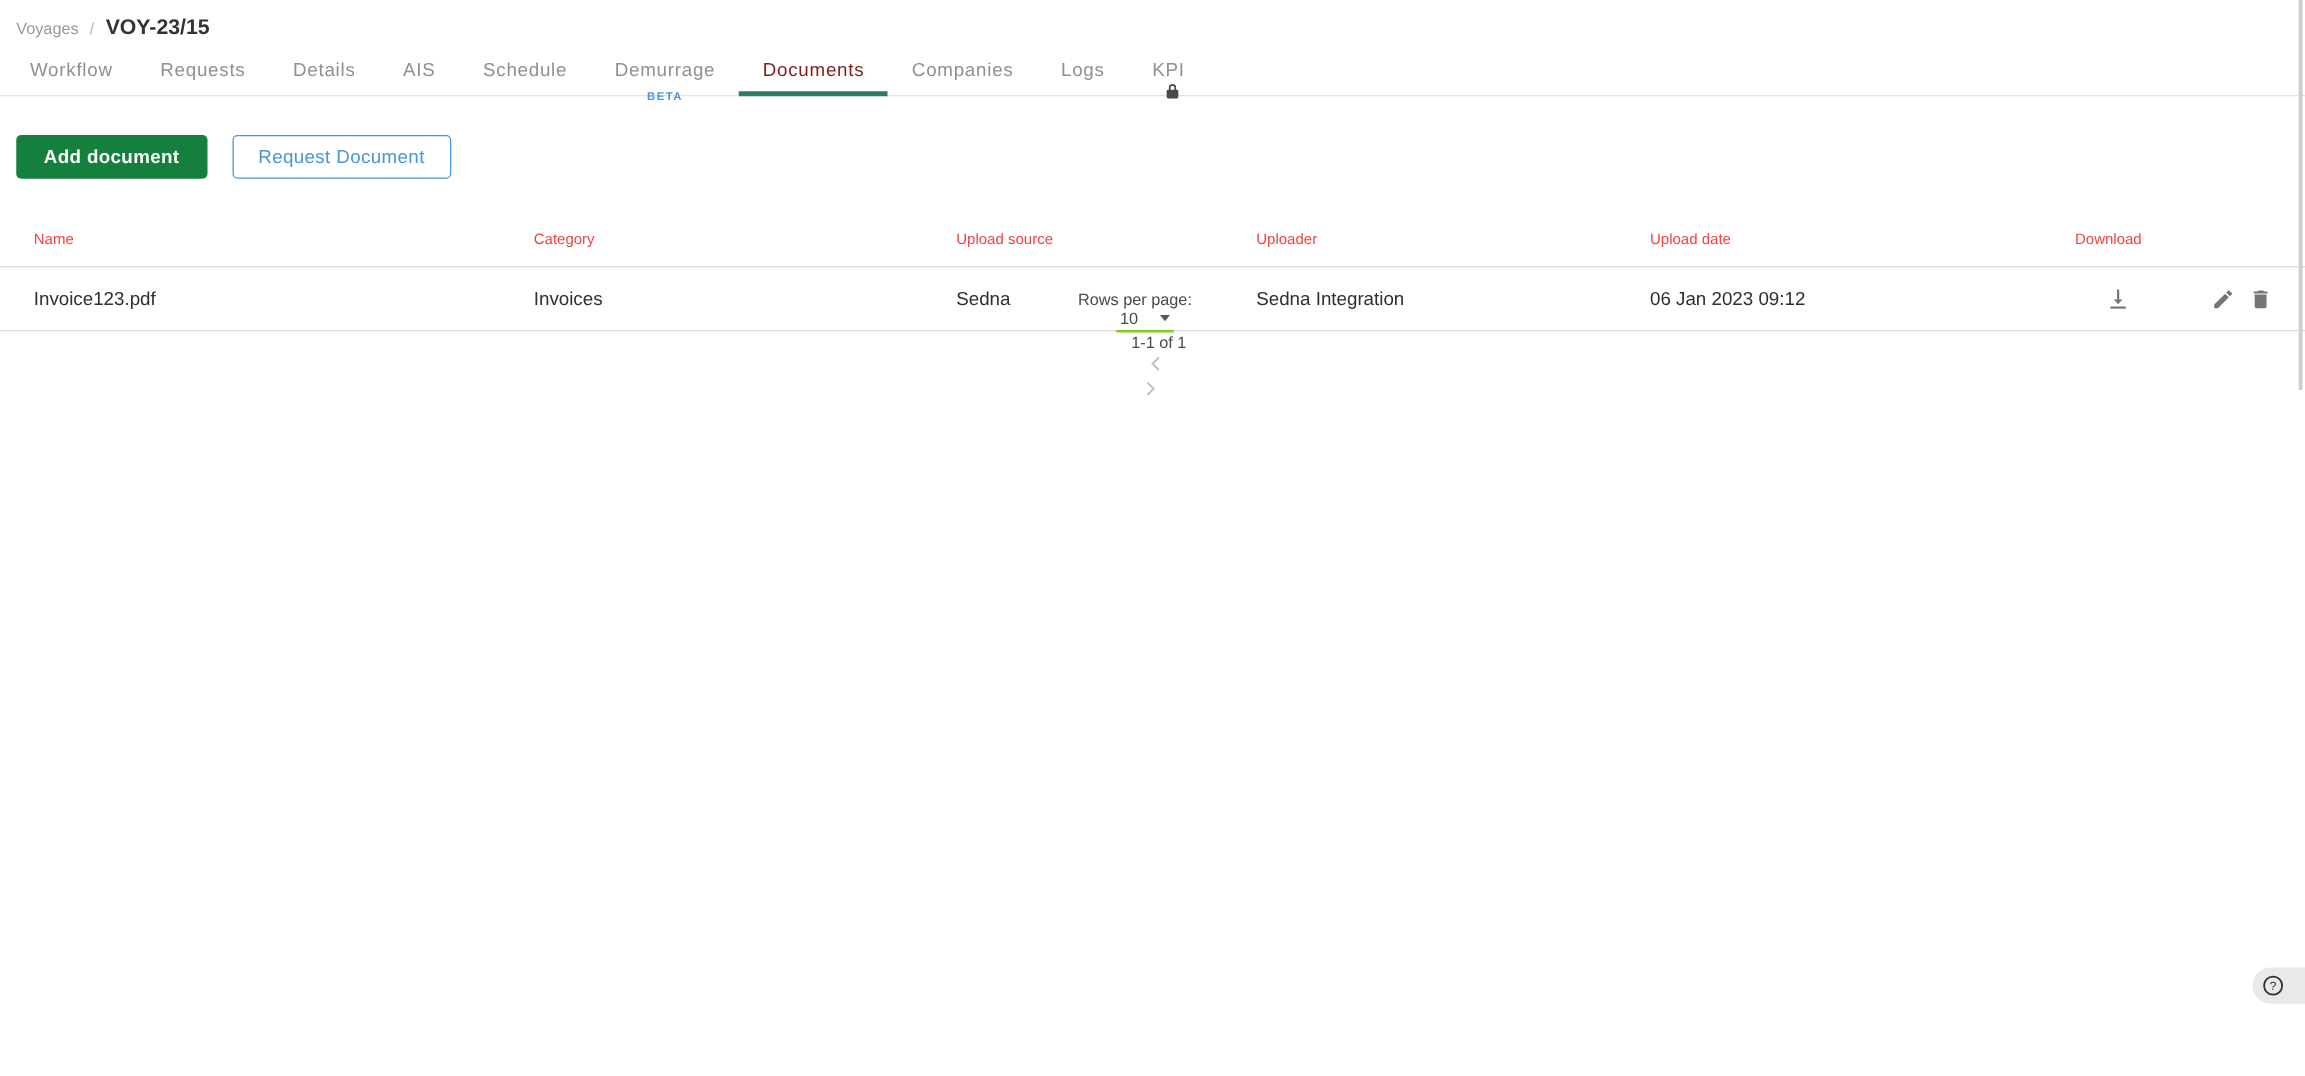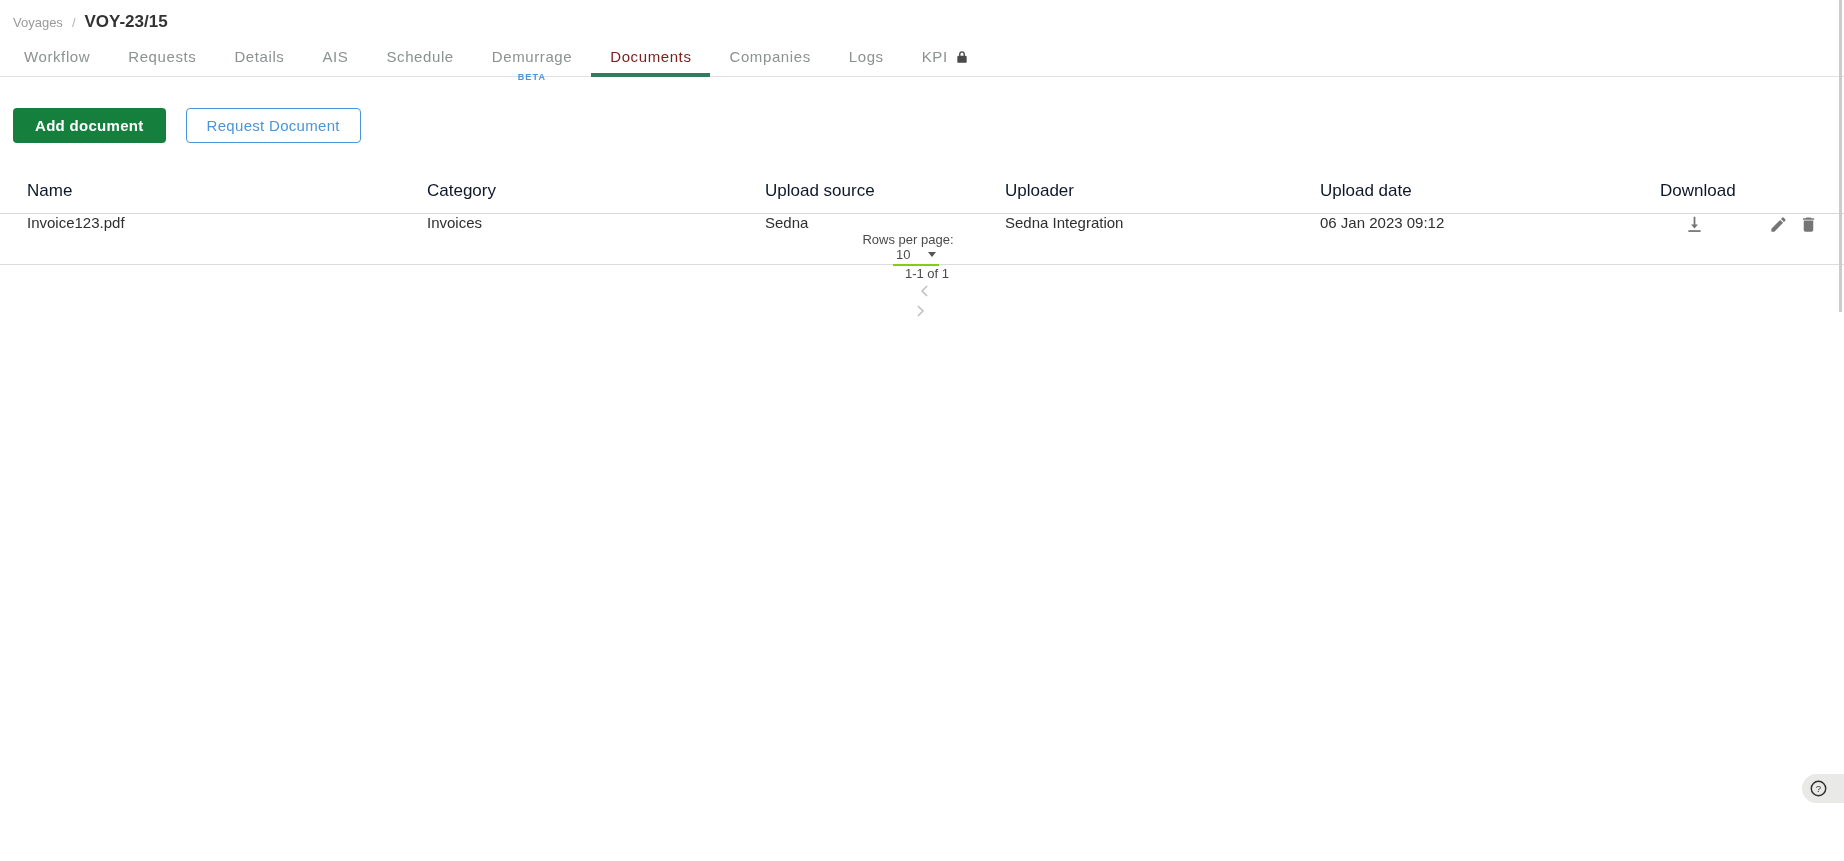--- a/index.html
+++ b/index.html
@@ -16,21 +16,21 @@
   .tabs { display:flex; align-items:stretch; height:41px; margin-top:5px;
           border-bottom:1px solid #e2e2e2; padding-left:5px; }
   .tab { position:relative; padding:12px 19px 0 19px; font-size:15px; letter-spacing:0.6px;
          color:#8c9191; line-height:18px; cursor:pointer; white-space:nowrap;
          display:flex; flex-direction:column; align-items:center; }
   .tab.active { color:#7f1d1d; }
   .tab.active::after { content:""; position:absolute; left:0; right:0; bottom:-1px;
                        height:4px; background:#2e7d5e; }
   .tab-badge { font-size:9px; font-weight:bold; letter-spacing:1.2px; color:#4a94d8; margin-top:2px; }
   .lock-icon { margin-left:7px; display:inline-flex; vertical-align:-2px; }
-  .tab-inner { display:flex; align-items:center; }
+  .tab-inner { display:flex; align-items:center;flex-direction:column; }
 
   
   .toolbar { display:flex; align-items:center; margin-top:31px; height:35px; padding-left:13px; }
   .btn-primary { height:35px; padding:0 22px; background:#15803d; border:none; border-radius:4px;
                  color:#ffffff; font-size:15px; font-weight:bold; letter-spacing:0.3px; cursor:pointer;
                  font-family:"Liberation Sans", sans-serif; }
   .btn-outline { height:35px; padding:0 20px; margin-left:20px; background:#ffffff;
                  border:1px solid #4a94d8; border-radius:4px; color:#4a94d8; font-size:15px;
                  letter-spacing:0.3px; cursor:pointer; font-family:"Liberation Sans", sans-serif; }
   .toolbar-spacer { flex:1; }
@@ -39,22 +39,22 @@
                    font-size:15px; color:#333333; cursor:pointer; padding:0 4px 2px 3px; }
   .caret-down { width:0; height:0; border-left:5px solid transparent; border-right:5px solid transparent;
                 border-top:6px solid #757575; }
   .search-input { width:317px; height:34px; border:none; border-bottom:1px solid #8f8f8f;
                   font-size:15px; color:#333333; outline:none; padding:0 2px 2px 2px;
                   font-family:"Liberation Sans", sans-serif; }
   .search-input::placeholder { color:#a9a9a9; }
 
   
   .thead { display:flex; align-items:center; height:46px; margin-top:25px;
-           border-bottom:1px solid #d9d9d9; font-size:17px; color:#0f172a; }
-  .trow { display:flex; align-items:flex-start; height:51px; border-bottom:1px solid #dcdcdc;
+           border-bottom:1px solid #d9d9d9; font-size:12px; color:#ef4444; }
+  .trow { display:flex; align-items:center; height:51px; border-bottom:1px solid #dcdcdc;
           font-size:15px; color:#2f2f2f; }
   .c1 { width:427px; padding-left:27px; }
   .c2 { width:338px; }
   .c3 { width:240px; }
   .c4 { width:315px; }
   .c5 { width:340px; }
   .c6 { flex:1; display:flex; align-items:center; padding-right:26px; }
   .dl-icon { margin-left:24px; cursor:pointer; display:inline-flex; }
   .row-actions { margin-left:auto; display:flex; align-items:center; gap:11px; }
   .action-icon { cursor:pointer; display:inline-flex; }

